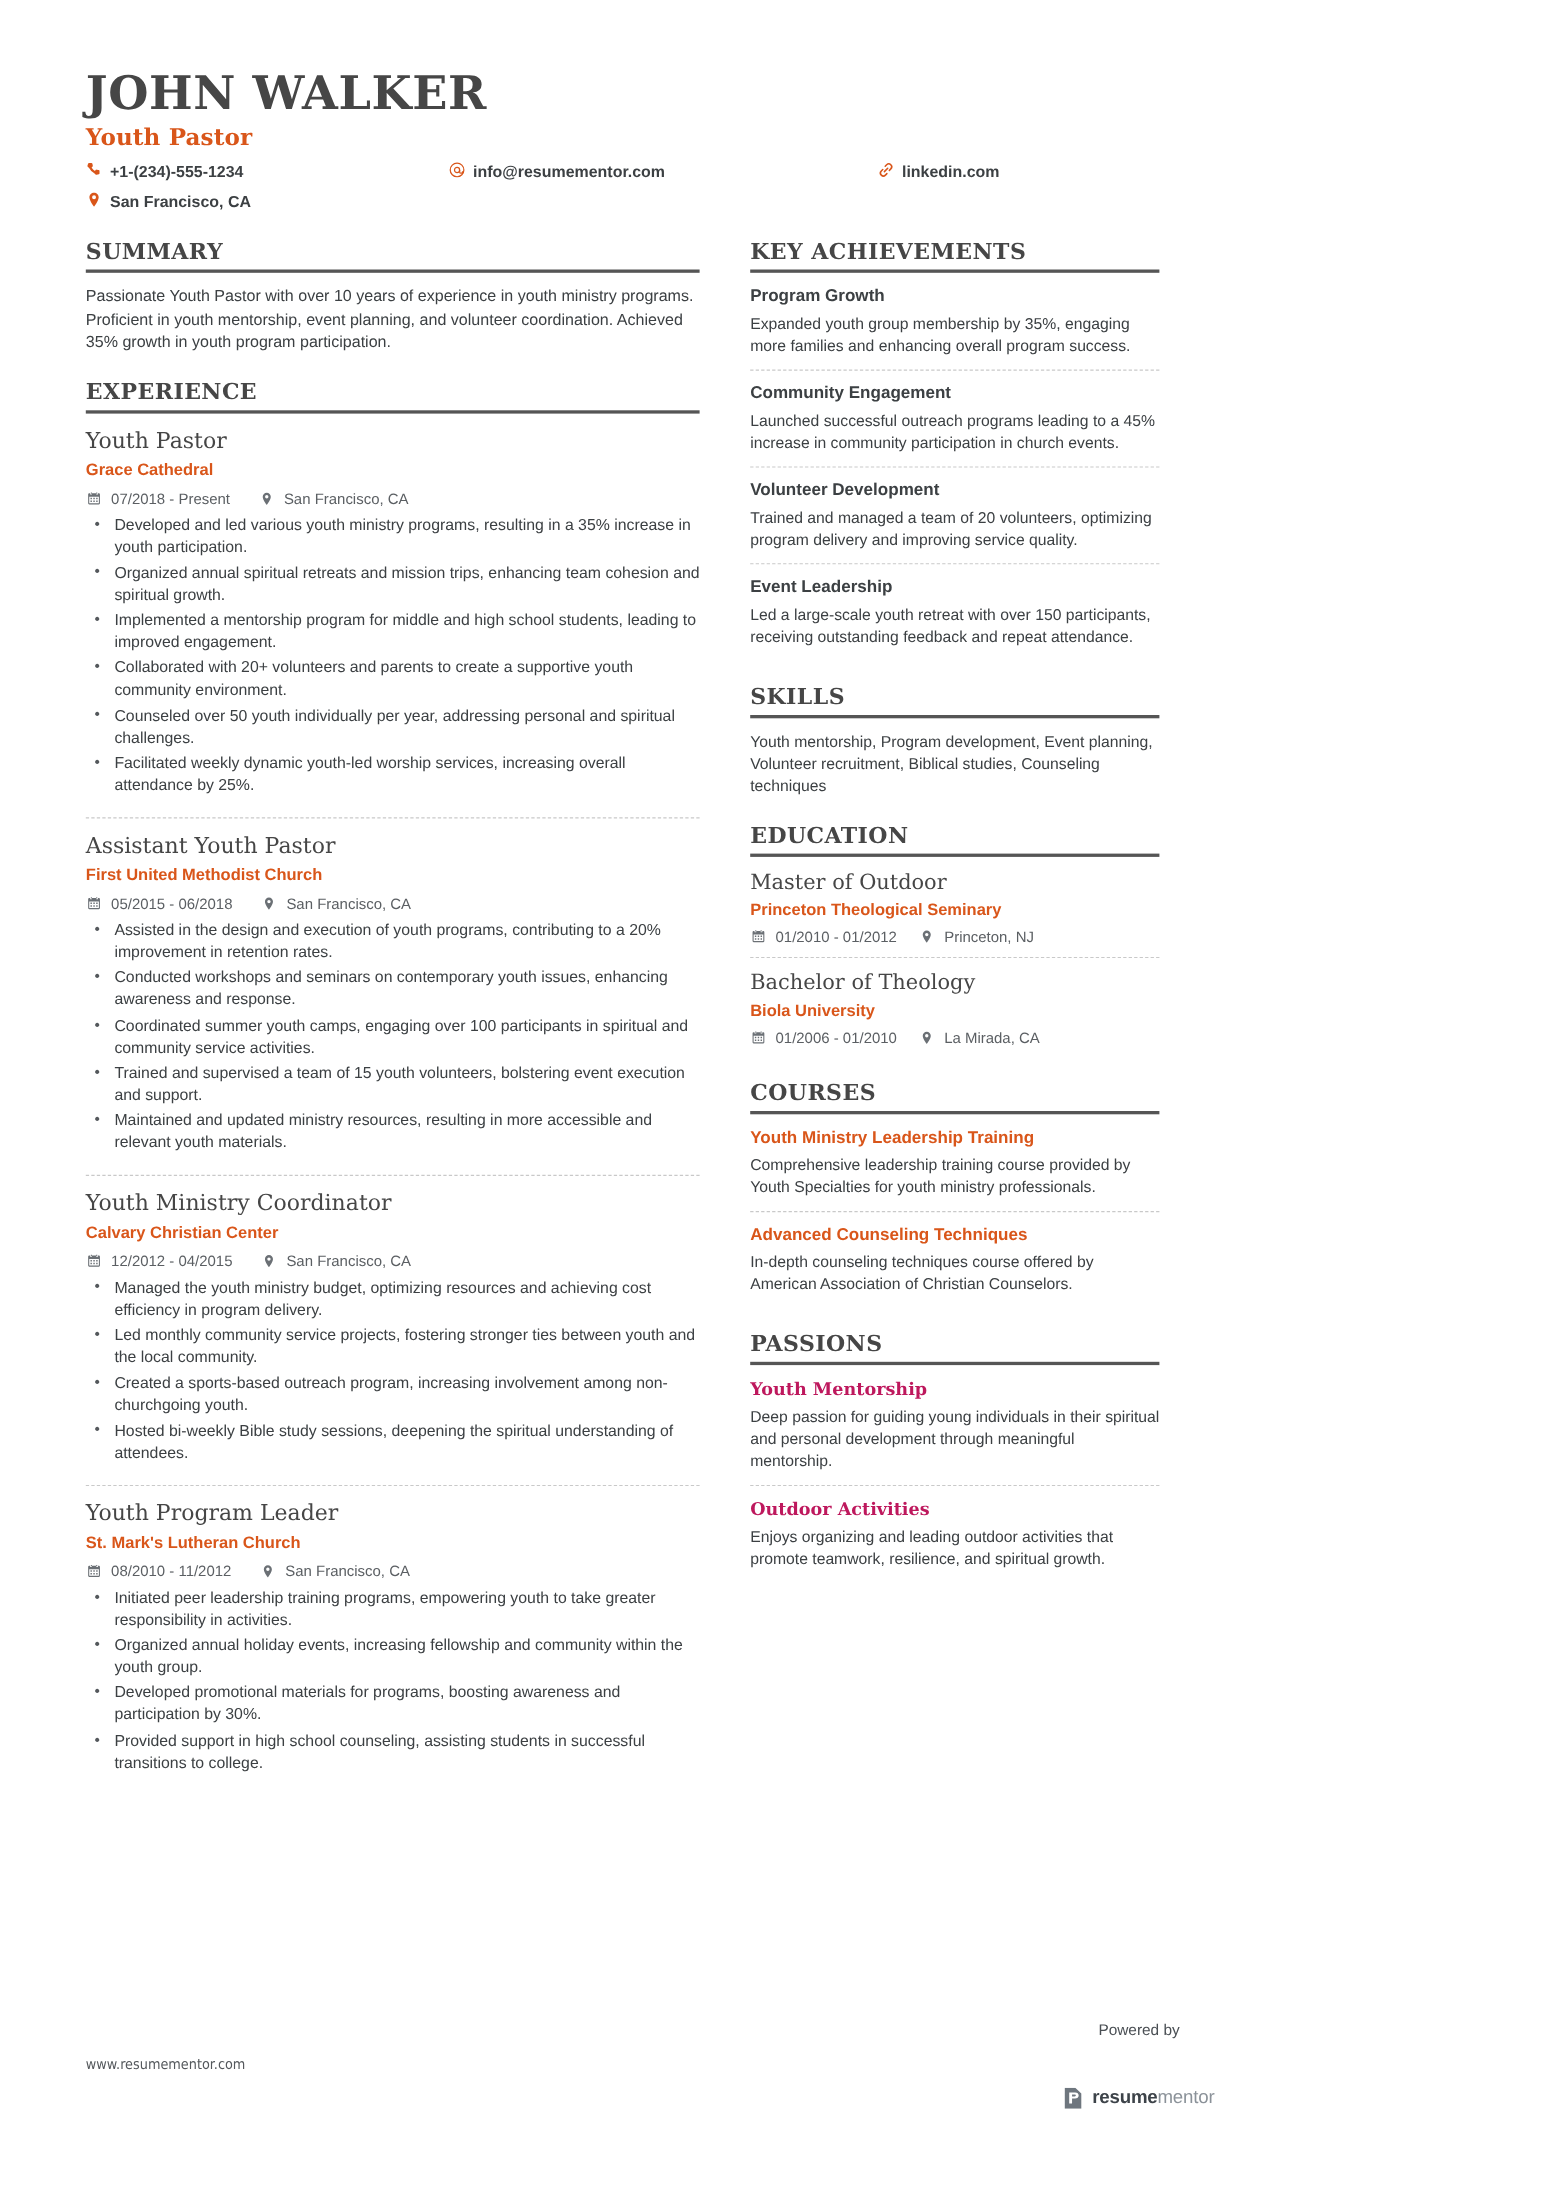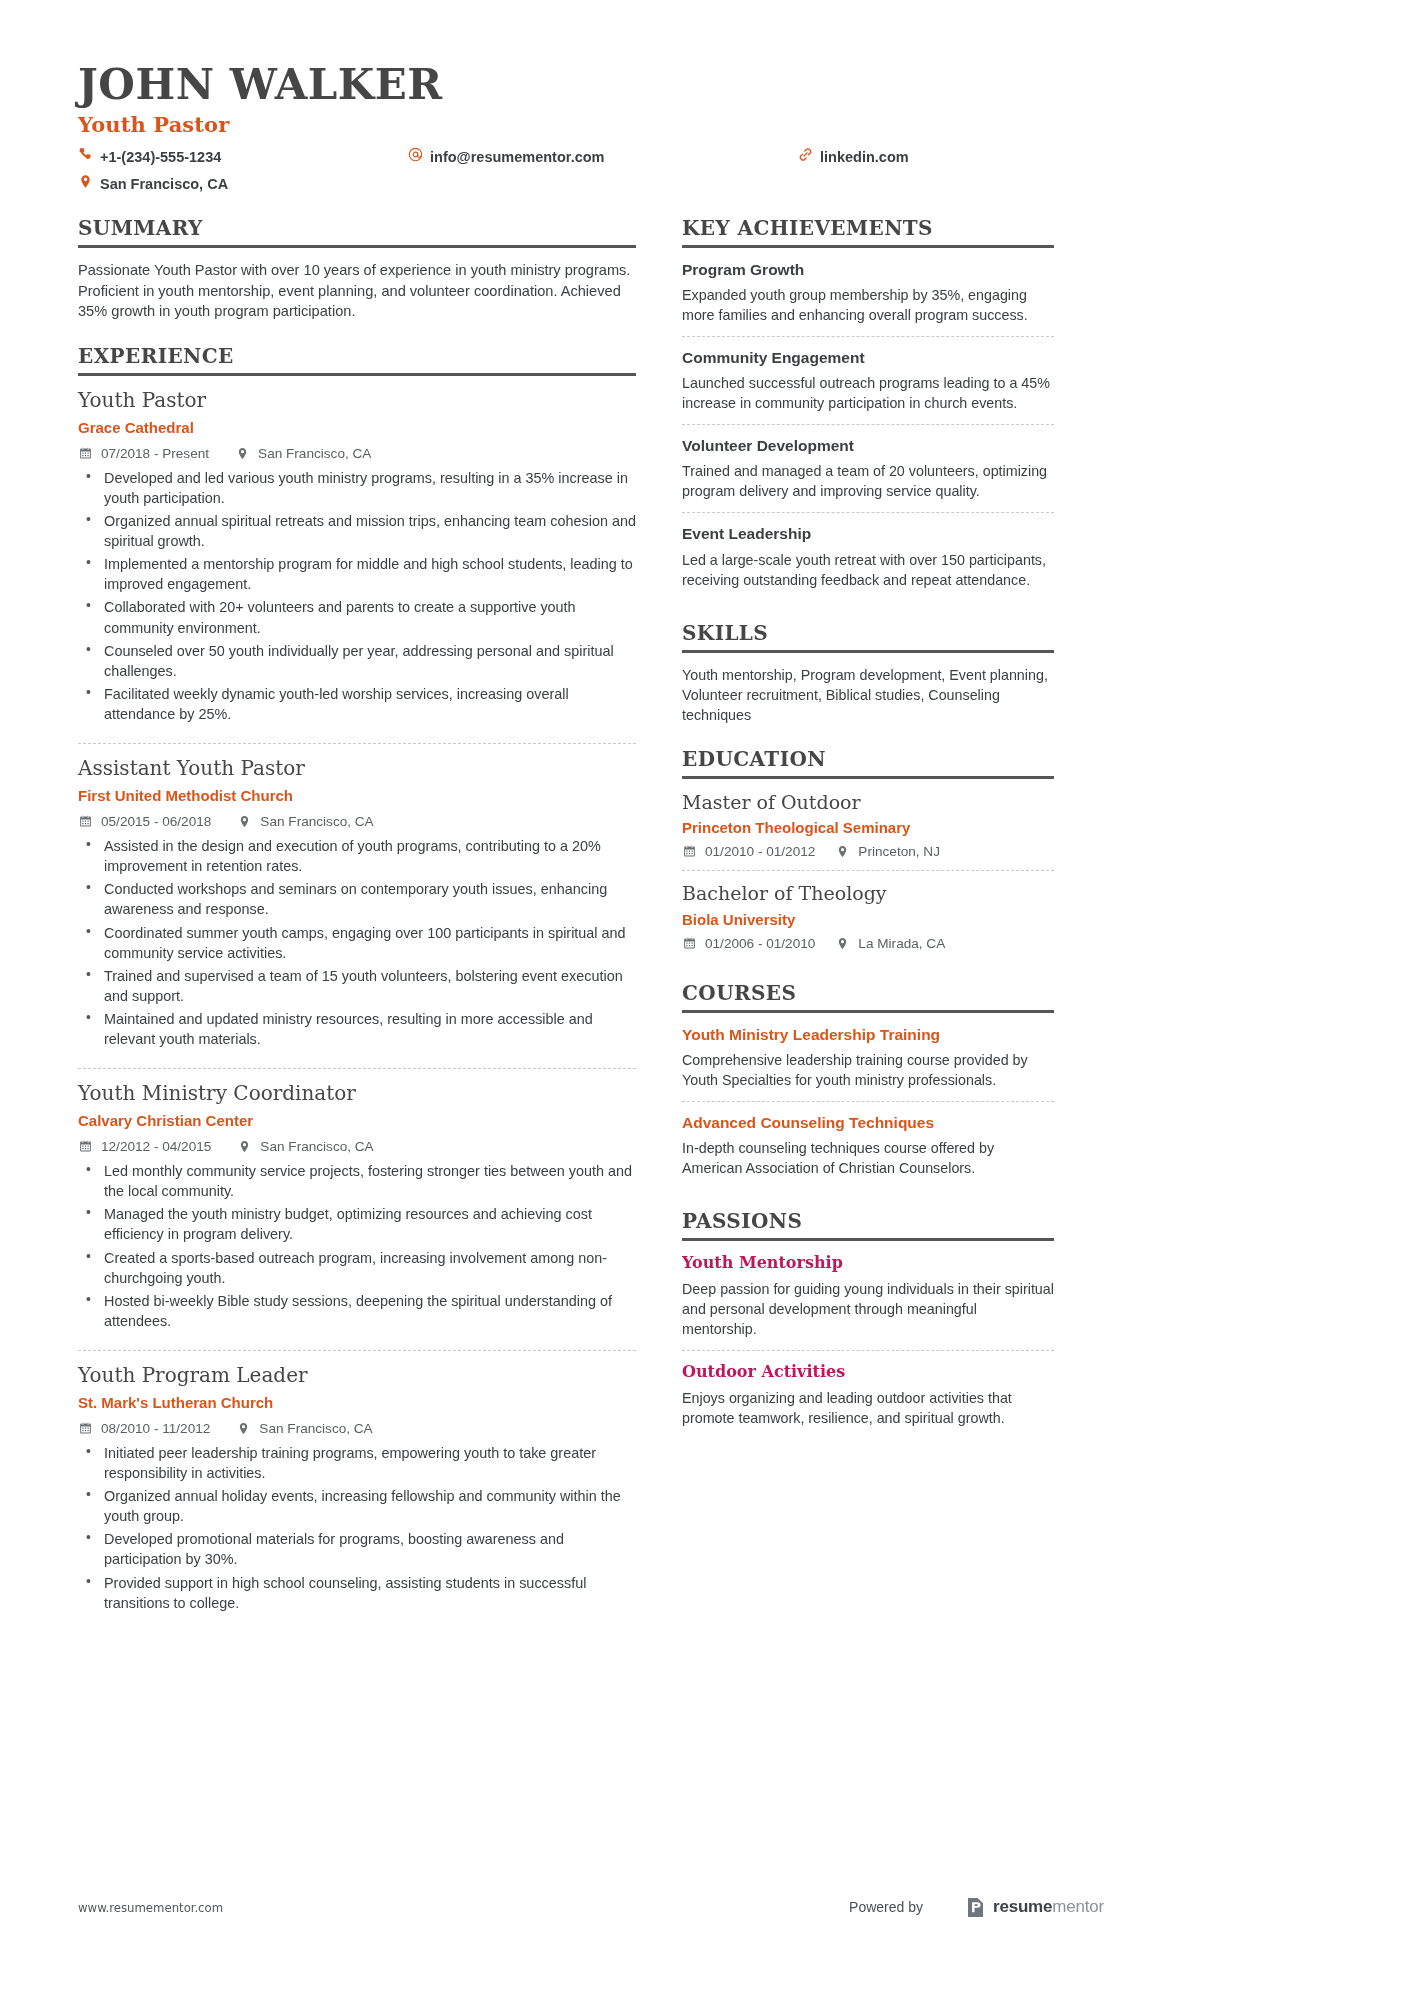--- a/index.html
+++ b/index.html
@@ -241,20 +241,21 @@
   }
   .footer-url {
     font-family: "DejaVu Sans Condensed", "Liberation Sans", sans-serif;
     font-size: 13px;
     color: #54585c;
   }
   .footer-right {
     display: flex;
     align-items: center;
     gap: 44px;
+    flex-direction: column;
   }
   .powered {
     font-size: 14px;
     color: #4a4f54;
   }
   .logo {
     display: flex;
     align-items: center;
     gap: 9px;
     font-size: 17px;
@@ -412,22 +413,22 @@
               <span class="meta-item">
                 <span class="ic">
                   <svg width="13" height="13" viewBox="0 0 16 16" fill="#6b7075">
                       <path d="M8 1.2c-2.5 0-4.5 2-4.5 4.5 0 3.2 4 8.6 4.2 8.8a.4.4 0 0 0 .6 0c.2-.2 4.2-5.6 4.2-8.8 0-2.5-2-4.5-4.5-4.5zm0 6.4a1.9 1.9 0 1 1 0-3.8 1.9 1.9 0 0 1 0 3.8z"></path>
                     </svg>
                 </span>
                 <span>San Francisco, CA</span>
               </span>
             </div>
             <ul class="bullets">
+              <li>Managed the youth ministry budget, optimizing resources and achieving cost efficiency in program delivery.</li>
               <li>Led monthly community service projects, fostering stronger ties between youth and the local community.</li>
-              <li>Managed the youth ministry budget, optimizing resources and achieving cost efficiency in program delivery.</li>
               <li>Created a sports-based outreach program, increasing involvement among non-churchgoing youth.</li>
               <li>Hosted bi-weekly Bible study sessions, deepening the spiritual understanding of attendees.</li>
             </ul>
           </div>
 
           <div class="job">
             <div class="job-title">Youth Program Leader</div>
             <div class="job-org">St. Mark's Lutheran Church</div>
             <div class="job-meta">
               <span class="meta-item">

